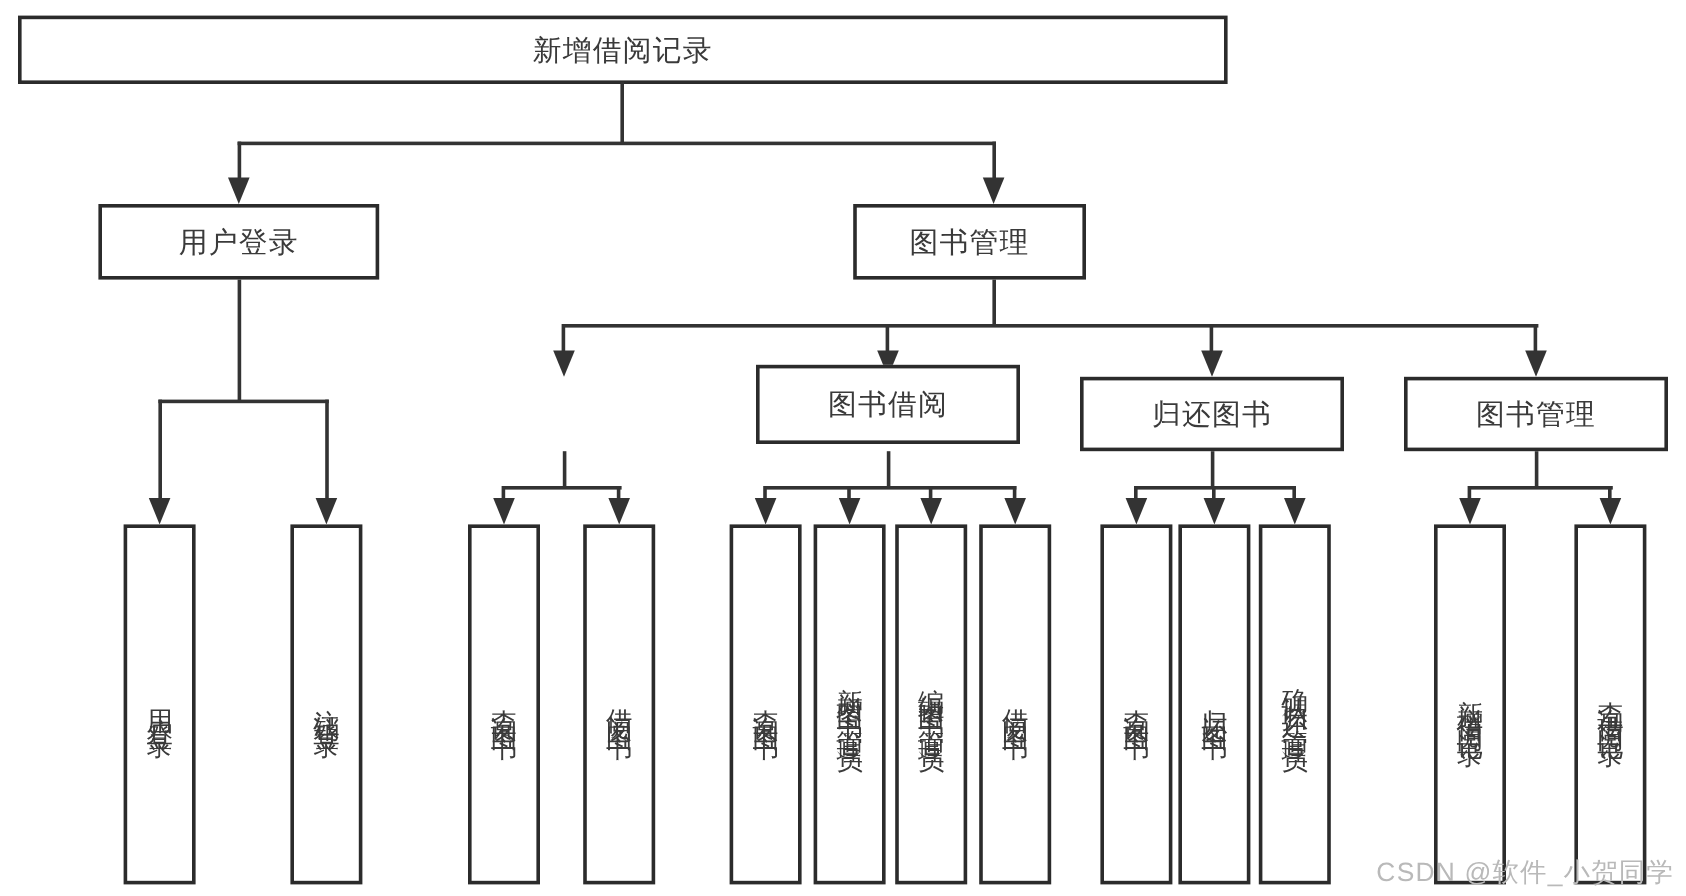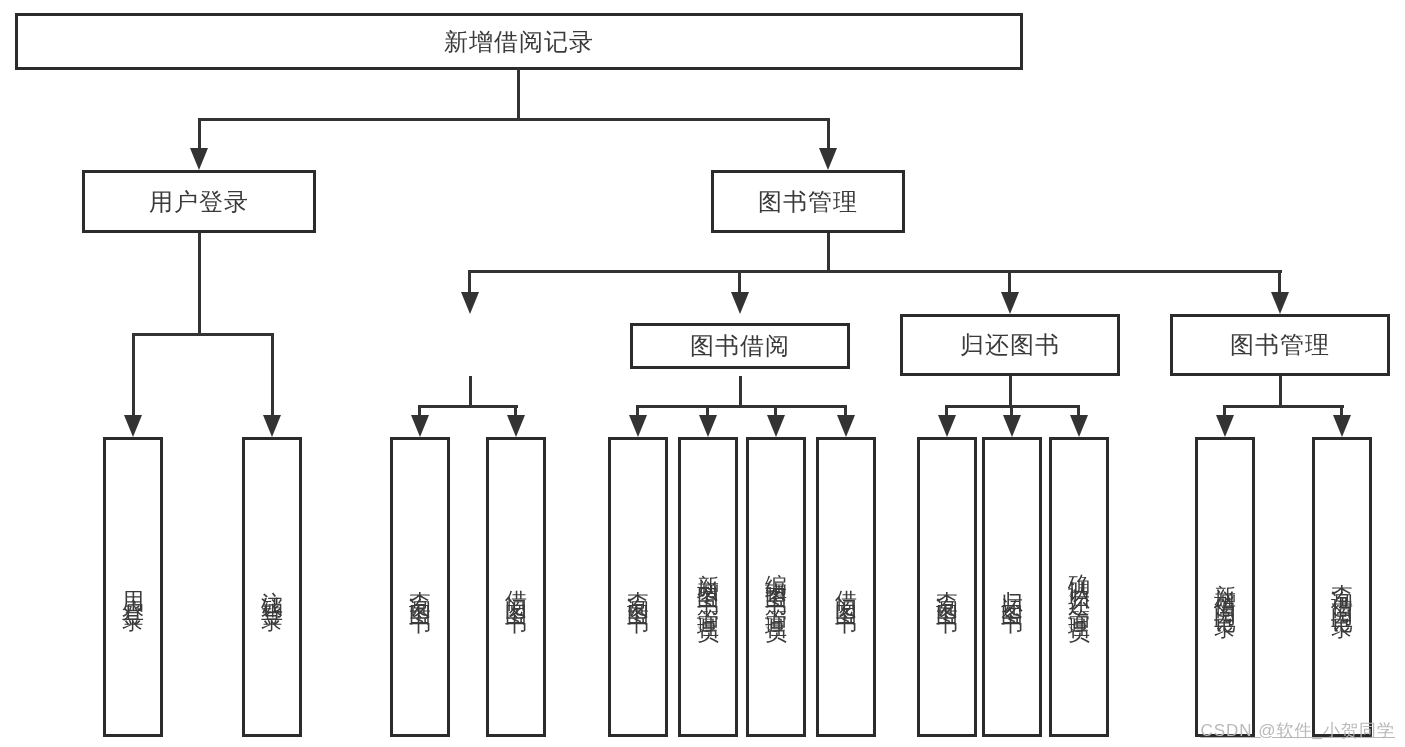--- a/index.html
+++ b/index.html
@@ -42,23 +42,22 @@
   .arrow{
     position:absolute;width:0;height:0;
     border-left:9px solid transparent;
     border-right:9px solid transparent;
     border-top:22px solid var(--line);
   }
   .watermark{
     position:absolute;
     right:10px;bottom:5px;
     color:var(--watermark);
-    font-size:17px;
+    font-size:22px;
     letter-spacing:1px;
-    text-decoration:underline;
   }
 </style>
 </head>
 <body>
 
 <div class="canvas">
 
   <div class="node" style="left:15px;top:13px;width:1008px;height:57px">
     <span class="lbl">新增借阅记录</span>
   </div>
@@ -88,21 +87,21 @@
   <div class="hline" style="left:469px;top:270px;width:813px"></div>
   <div class="vline" style="left:468px;top:270px;height:24px"></div>
   <div class="arrow" style="left:461px;top:292px"></div>
   <div class="vline" style="left:738px;top:270px;height:24px"></div>
   <div class="arrow" style="left:731px;top:292px"></div>
   <div class="vline" style="left:1008px;top:270px;height:24px"></div>
   <div class="arrow" style="left:1001px;top:292px"></div>
   <div class="vline" style="left:1278px;top:270px;height:24px"></div>
   <div class="arrow" style="left:1271px;top:292px"></div>
 
-  <div class="node" style="left:630px;top:323px;width:220px;height:46px">
+  <div class="node" style="left:630px;top:304px;width:220px;height:66px">
     <span class="lbl">图书借阅</span>
   </div>
   <div class="node" style="left:900px;top:314px;width:220px;height:62px">
     <span class="lbl">归还图书</span>
   </div>
   <div class="node" style="left:1170px;top:314px;width:220px;height:62px">
     <span class="lbl">图书管理</span>
   </div>
 
   <div class="vline" style="left:469px;top:376px;height:31px"></div>

